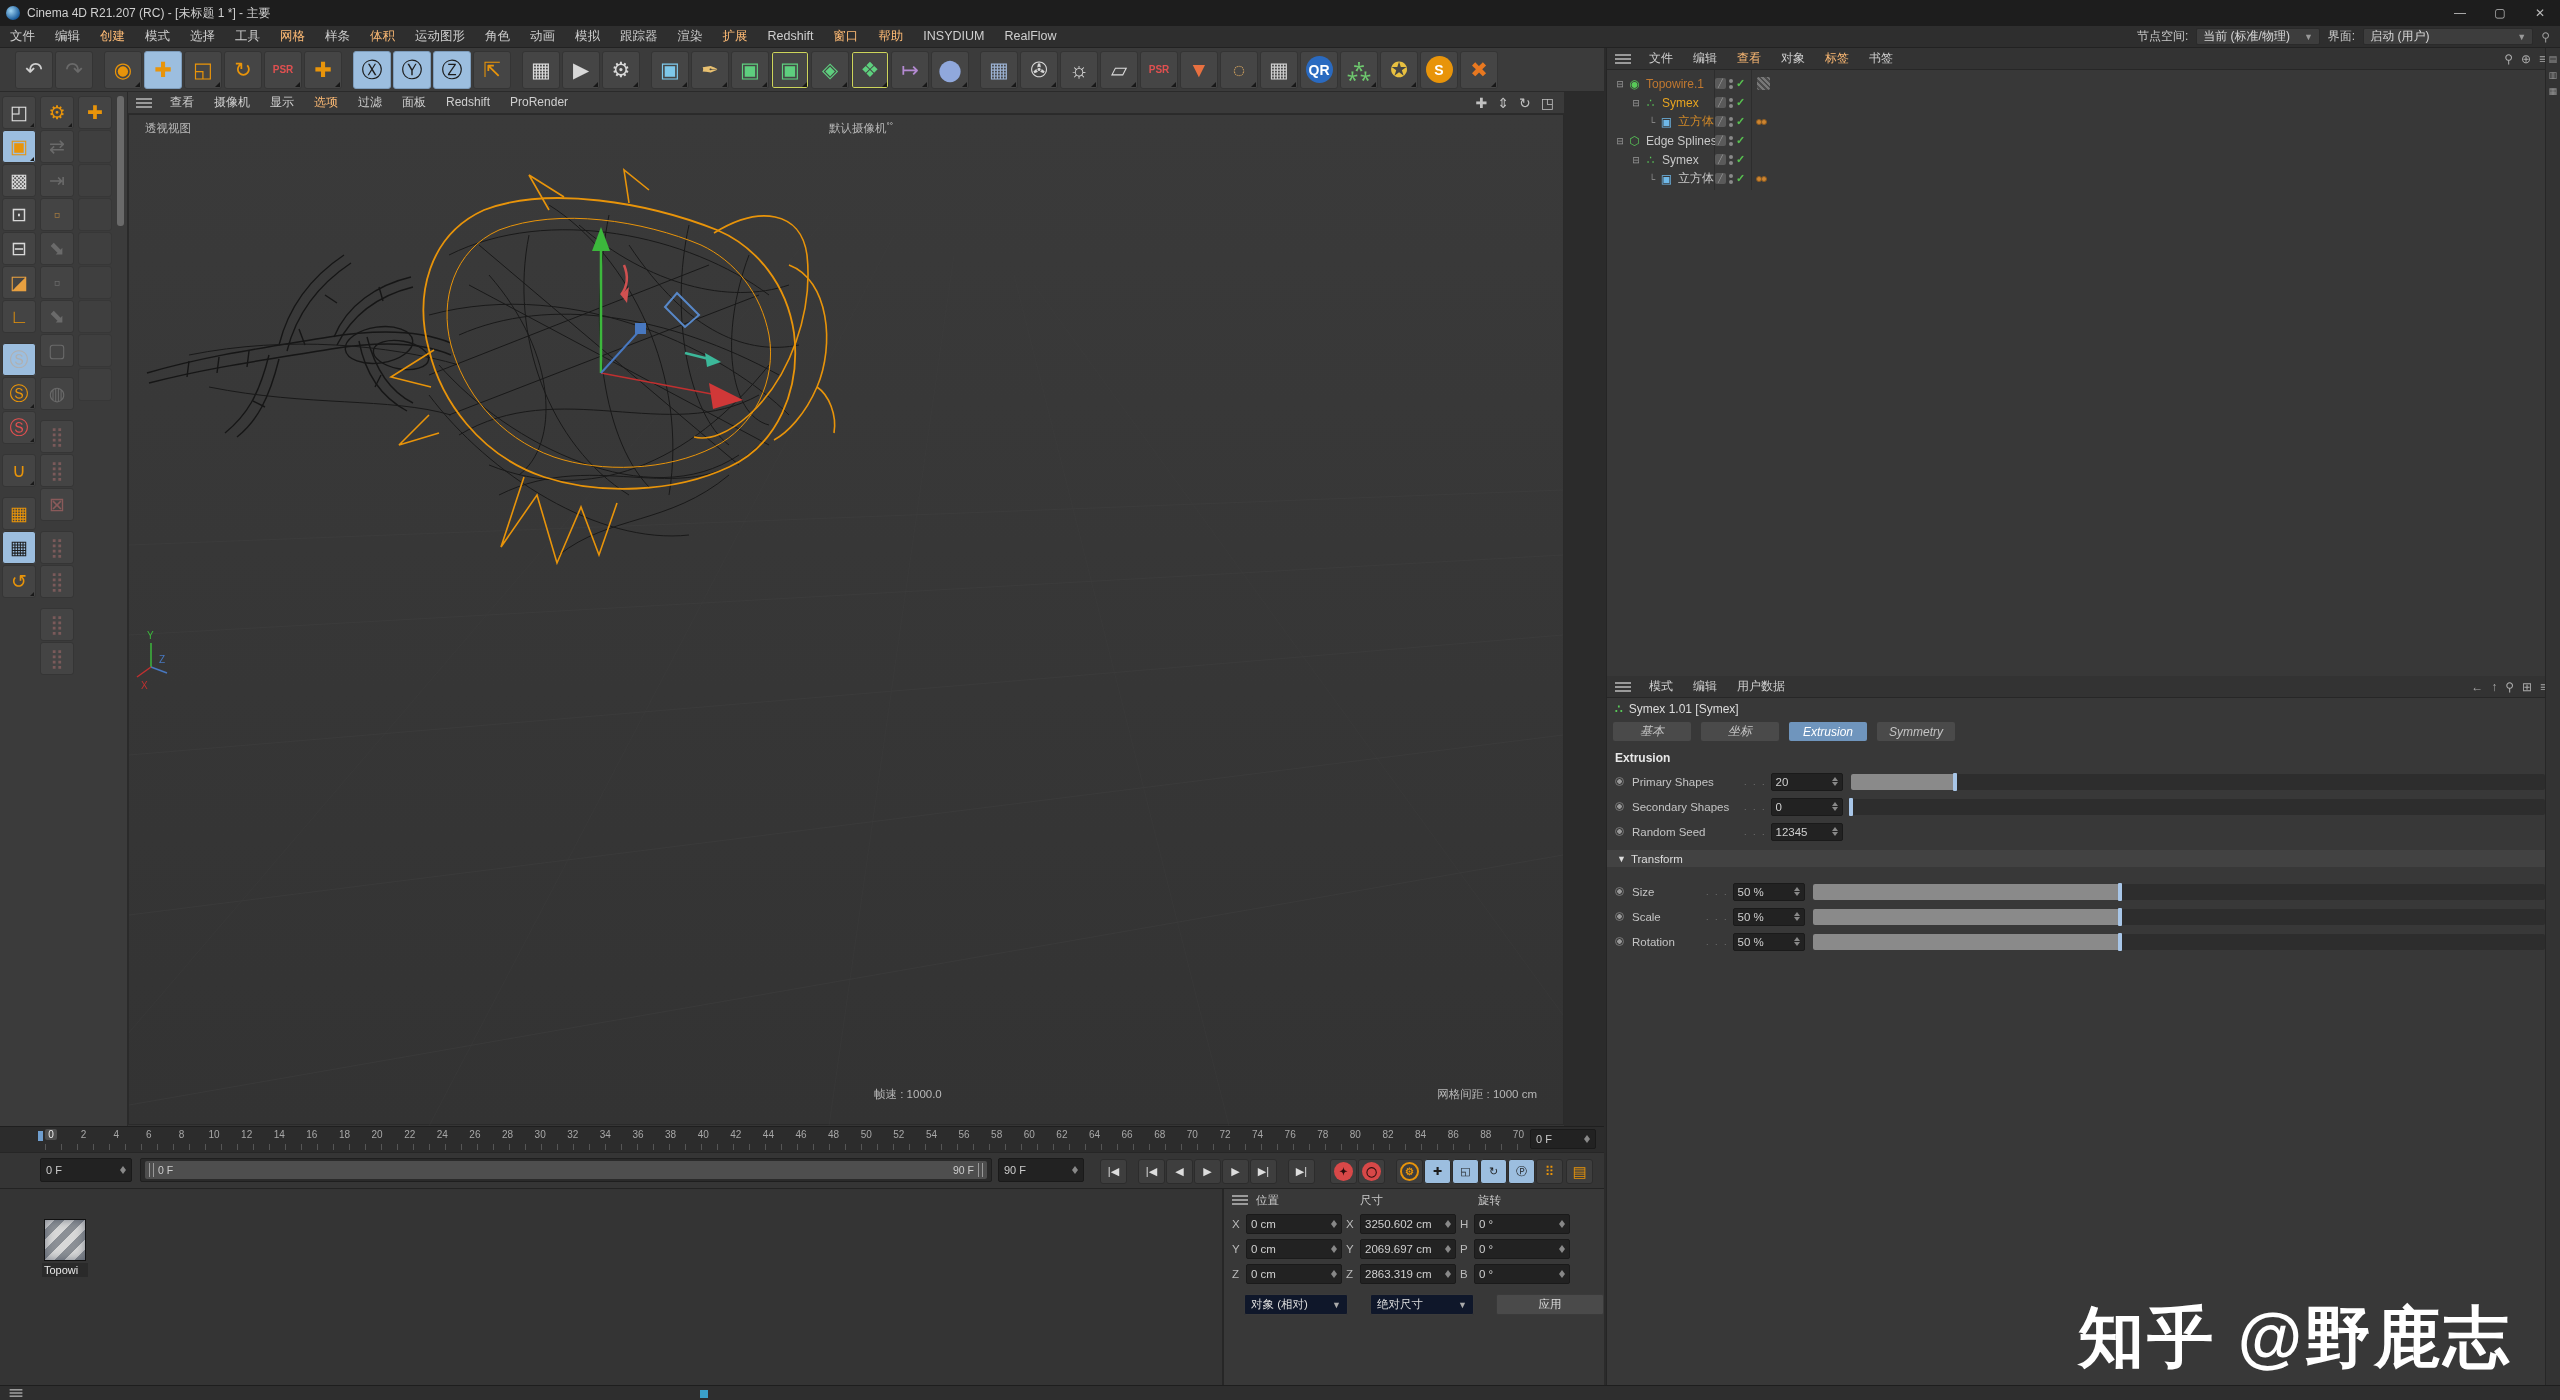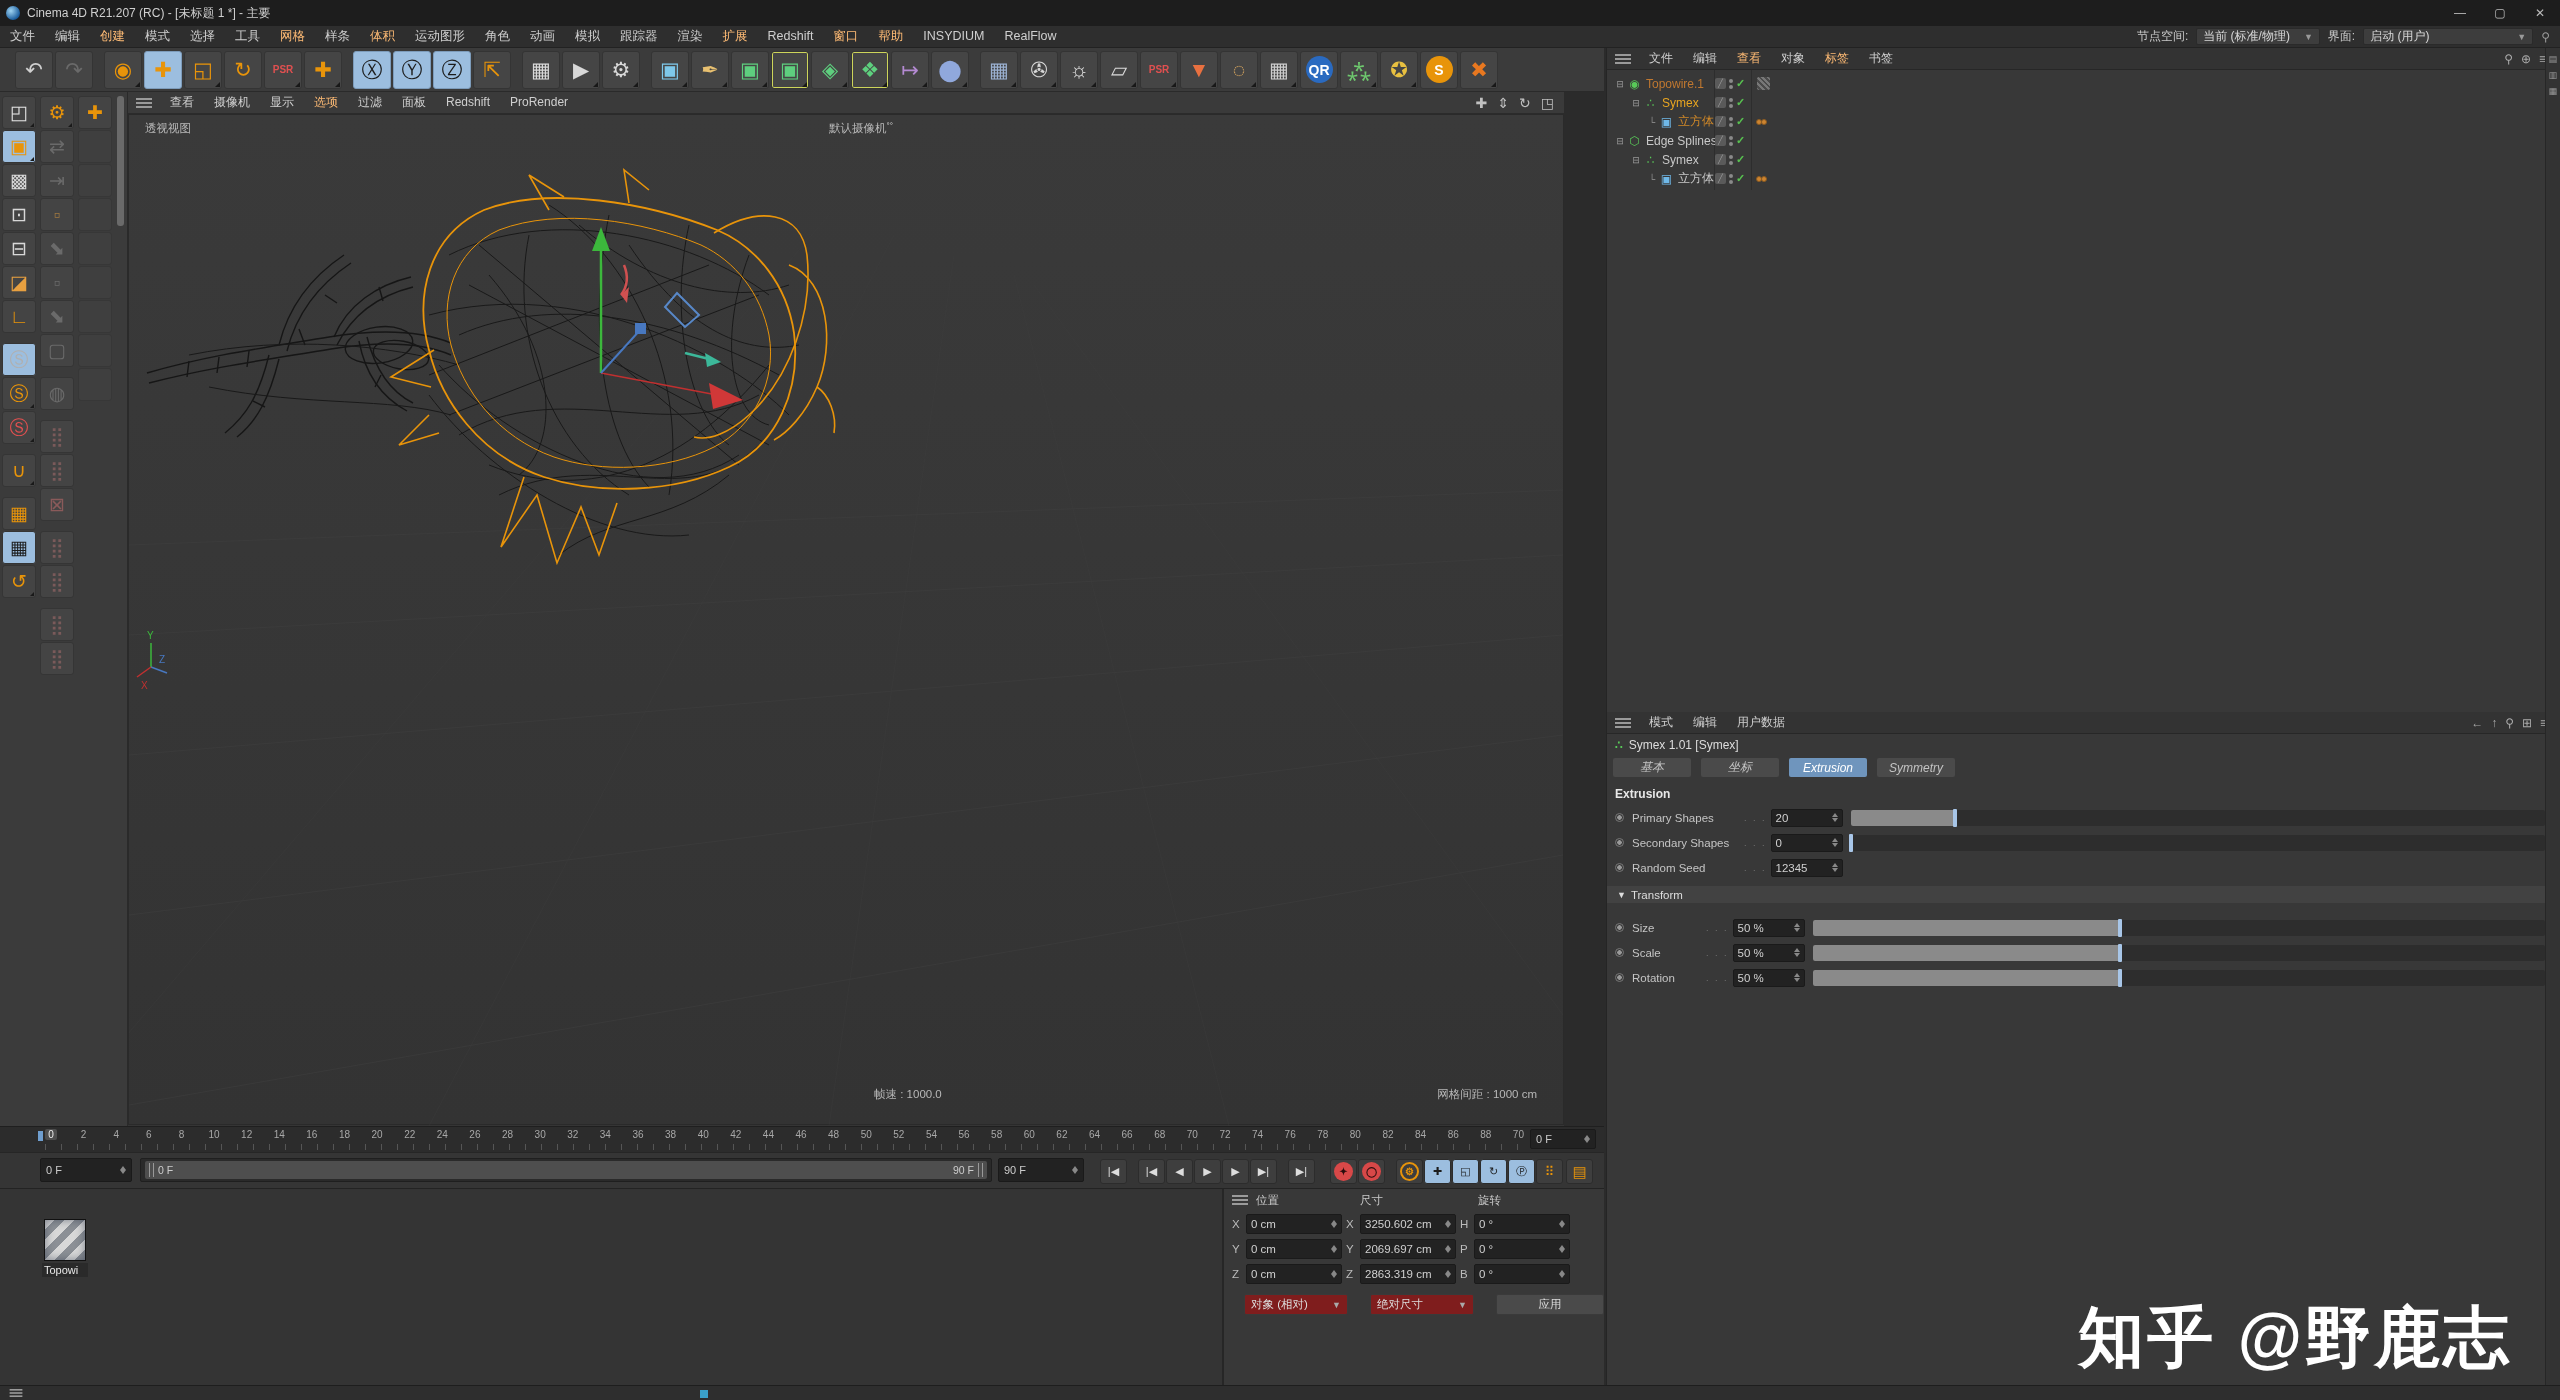--- a/index.html
+++ b/index.html
@@ -81,21 +81,21 @@
   .tg-dots i { width:4px; height:4px; border-radius:50%; background:#8a8a8a; }
   .tg-check { color:#58c050; font-size:11px; font-weight:bold; }
   .om-tags { position:absolute; left:150px; display:flex; gap:2px; align-items:center; }
   .tg-tex { width:13px; height:13px; border-radius:2px;
     background:repeating-linear-gradient(45deg,#777 0 2px,#4a4a4a 2px 4px); }
   .tg-phong { display:flex; }
   .tg-phong i { width:6px; height:6px; border-radius:50%; background:#cd8430; border:1px solid #8a5a20; margin-left:-1px; }
   .om-vline { position:absolute; top:0; width:1px; height:120px; background:#2d2d2d; }
 
   
-  #attr { position:absolute; left:0; top:664px; width:954px; }
+  #attr { position:absolute; left:0; top:628px; width:954px; }
   #attr-title { height:22px; display:flex; align-items:center; font-size:12px; padding-left:8px; gap:6px; color:#ddd; }
   #attr-tabs { display:flex; gap:10px; padding:2px 0 4px 6px;font-style:italic; }
   .atab { height:19px; min-width:78px; background:#4a4a4a; color:#c4c4c4; font-size:12px;
     display:flex; align-items:center; justify-content:center; border-radius:2px; padding:0 10px; }
   .atab.active { background:#6f95bd; color:#fff; }
   #attr-section { font-size:12px; font-weight:bold; color:#e8e8e8; padding:6px 0 4px 8px; }
   .prow { height:25px; display:flex; align-items:center; font-size:11.5px; color:#c4c4c4; padding-left:8px; }
   .bullet { width:9px; height:9px; border-radius:50%; border:1.5px solid #777; margin-right:8px;
     background:radial-gradient(circle,#999 0 2px,transparent 2.5px); flex:none; }
   .plabel { white-space:nowrap; overflow:hidden; }
@@ -152,21 +152,21 @@
     background:#2a2a2a; text-align:left; padding:1px 2px; white-space:nowrap; overflow:hidden; }
   #coords { left:1222px; top:1188px; width:382px; height:197px; background:#383838;
     border-top:1px solid #232323; border-left:2px solid #262626; font-size:11.5px; }
   #coords-head { display:flex; align-items:center; height:22px; color:#c8c8c8; }
   #coords-head span { display:inline-block; }
   .crow { display:flex; align-items:center; height:25px; padding-left:8px; gap:4px; }
   .clabel { width:10px; color:#bbb; }
   .cinput { width:96px; height:20px; background:#222; border:1px solid #1a1a1a; border-radius:2px;
     display:flex; align-items:center; color:#d0d0d0; padding:0 4px; }
   .cfoot { display:flex; align-items:center; margin-top:8px; padding-left:20px; gap:22px; }
-  .csel { width:104px; height:21px; background:#7f1d1d; border:1px solid #3a3a3a; border-radius:2px;
+  .csel { width:104px; height:21px; background:#0f172a; border:1px solid #3a3a3a; border-radius:2px;
     display:flex; align-items:center; padding:0 6px; color:#ddd; }
   .csel .car { margin-left:auto; font-size:9px; color:#aaa; }
   .cbtn { width:108px; height:21px; background:#4a4a4a; border:1px solid #3a3a3a; border-radius:2px;
     display:flex; align-items:center; justify-content:center; color:#ddd; }
 
   
   #statusbar { left:0; top:1385px; width:2560px; height:15px; background:#2e2e2e; border-top:1px solid #1e1e1e;
     display:flex; align-items:center; }
   #status-chip { position:absolute; left:700px; top:4px; width:8px; height:8px; background:#3aa0c8; }
 

